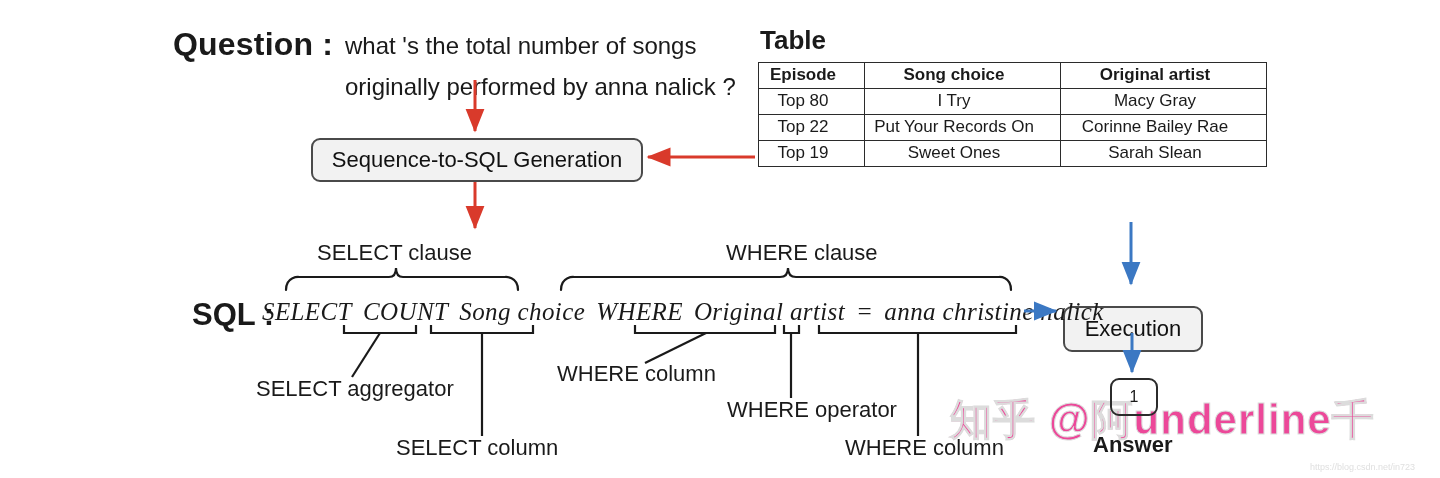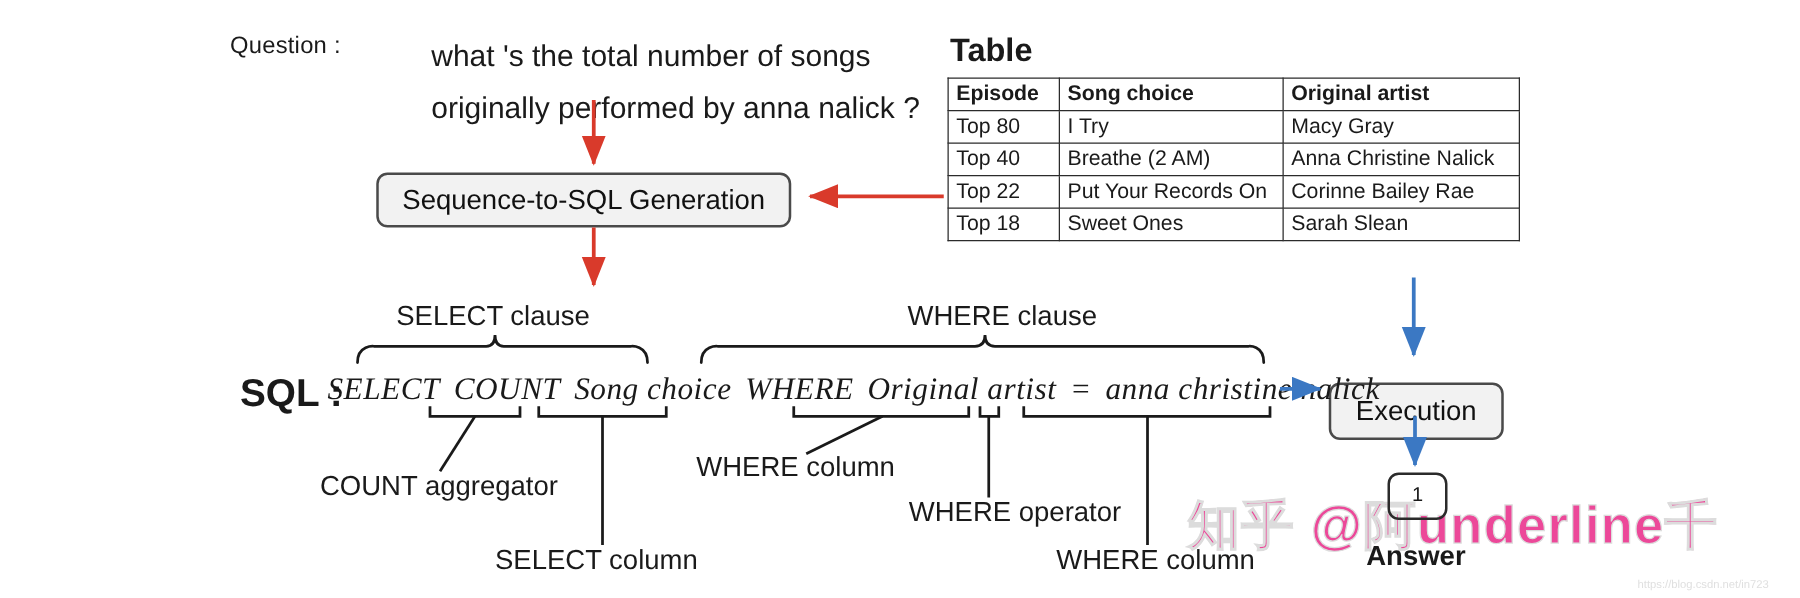--- a/index.html
+++ b/index.html
@@ -5,47 +5,47 @@
   html,body{margin:0;padding:0;}
   body{
     width:1440px;height:478px;position:relative;overflow:hidden;
     background:#ffffff;
     font-family:"Liberation Sans", sans-serif;
     color:#1a1a1a;
   }
   .abs{position:absolute;}
 
   
-  #question-label{left:184px;top:26px;font-size:19px;font-weight:normal;letter-spacing:.2px;}
+  #question-label{left:173px;top:26px;font-size:32px;font-weight:bold;letter-spacing:.2px;}
   #question-text{left:345px;top:25px;font-size:24px;line-height:41px;white-space:pre-line;}
 
   
   #table-title{left:760px;top:25px;font-size:26px;font-weight:bold;}
   #data-table{left:758px;top:62px;border-collapse:collapse;background:#fff;}
   #data-table td,#data-table th{
      border:1px solid #2b2b2b;
      font-size:17px;
-     padding:2px 6px 3px 6px;
-     text-align:left;
+     padding:2px 23px 3px 6px;
+     text-align:center;
      font-weight:normal;
      white-space:nowrap;
      height:20px;
   }
   #data-table th{font-weight:bold;}
   #data-table .c0{width:76px;}
   #data-table .c1{width:166px;}
   #data-table .c2{width:176px;}
 
   
   .procbox{
     border:2px solid #4a4a4a;border-radius:9px;background:#f2f2f2;
     display:flex;align-items:center;justify-content:center;
     font-size:22px;color:#111;
   }
-  #seq2sql-box{left:301px;top:138px;width:328px;height:40px;text-align:center;}
+  #seq2sql-box{left:311px;top:138px;width:328px;height:40px;text-align:center;}
   #execution-box{left:1063px;top:306px;width:136px;height:42px;}
   #answer-box{left:1110px;top:378px;width:44px;height:34px;border:2px solid #2b2b2b;
     border-radius:9px;background:transparent;display:flex;align-items:center;justify-content:center;font-size:16px;}
   #answer-label{left:1093px;top:432px;font-size:22px;font-weight:bold;}
 
   
   #sql-label{left:192px;top:297px;font-size:31px;font-weight:bold;}
   #sql-expr{left:262px;top:298px;font-size:25px;font-family:"Liberation Serif",serif;font-style:italic;
     white-space:nowrap;letter-spacing:.4px;}
   #sql-expr span{margin-right:11px;}
@@ -87,51 +87,46 @@
       <th class="c2">Original artist</th>
     </tr>
   </thead>
   <tbody>
     <tr>
       <td>Top 80</td>
       <td>I Try</td>
       <td>Macy Gray</td>
     </tr>
     <tr>
-      <td>Top 40</td>
-      <td>Breathe (2 AM)</td>
-      <td>Anna Christine Nalick</td>
-    </tr>
-    <tr>
       <td>Top 22</td>
       <td>Put Your Records On</td>
       <td>Corinne Bailey Rae</td>
     </tr>
     <tr>
-      <td>Top 18</td>
+      <td>Top 19</td>
       <td>Sweet Ones</td>
       <td>Sarah Slean</td>
     </tr>
   </tbody>
 </table>
 
 <div class="abs procbox" id="seq2sql-box">Sequence-to-SQL Generation</div>
 <div class="abs procbox" id="execution-box">Execution</div>
 <div class="abs" id="answer-box">1</div>
 <div class="abs" id="answer-label">Answer</div>
 
 <div class="abs" id="sql-label">SQL :</div>
 <div class="abs" id="sql-expr">
   <span>SELECT</span><span>COUNT</span><span>Song choice</span><span>WHERE</span><span>Original artist</span><span>=</span><span>anna christine nalick</span>
 </div>
 
 <div class="abs" id="select-clause-caption">SELECT clause</div>
 <div class="abs" id="where-clause-caption">WHERE clause</div>
 
-<div class="abs" id="select-aggregator-caption">COUNT aggregator</div>
+<div class="abs" id="select-aggregator-caption">SELECT aggregator</div>
 <div class="abs" id="select-column-caption">SELECT column</div>
 <div class="abs" id="where-column-caption">WHERE column</div>
 <div class="abs" id="where-operator-caption">WHERE operator</div>
 <div class="abs" id="where-value-caption">WHERE column</div>
 
 <svg id="overlay" viewBox="0 0 1440 478">
   <defs>
     <marker id="arrowRed" markerWidth="9" markerHeight="9" refX="7.5" refY="3.2" orient="auto">
       <path d="M0,0 L8,3.2 L0,6.4 z" fill="#d93a2b"></path>
     </marker>

